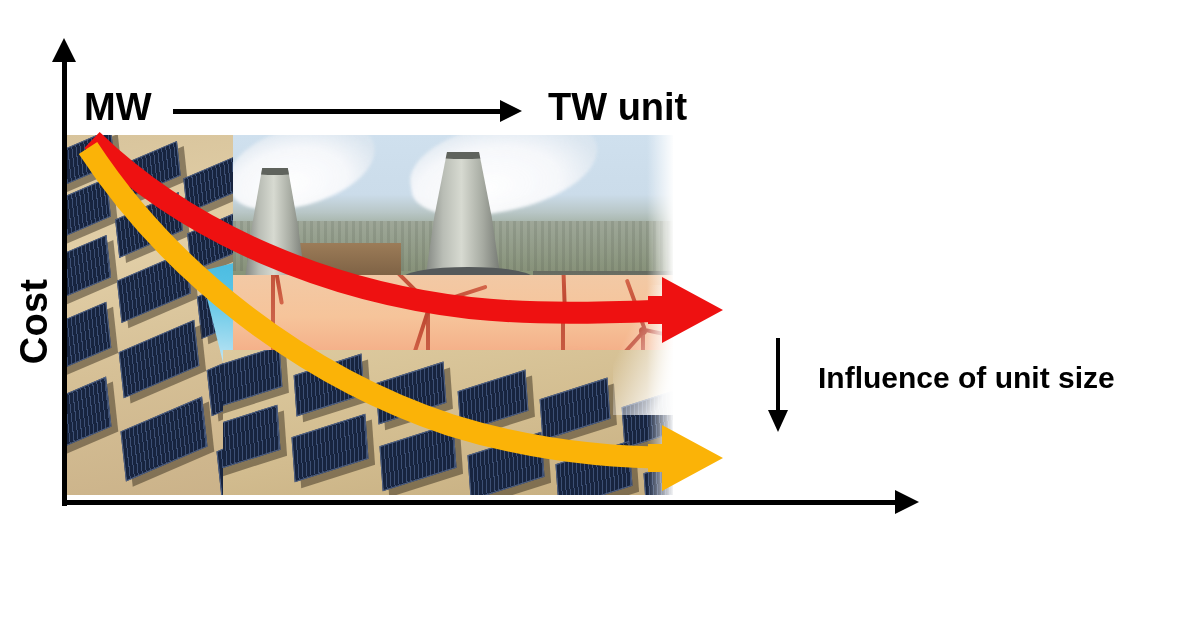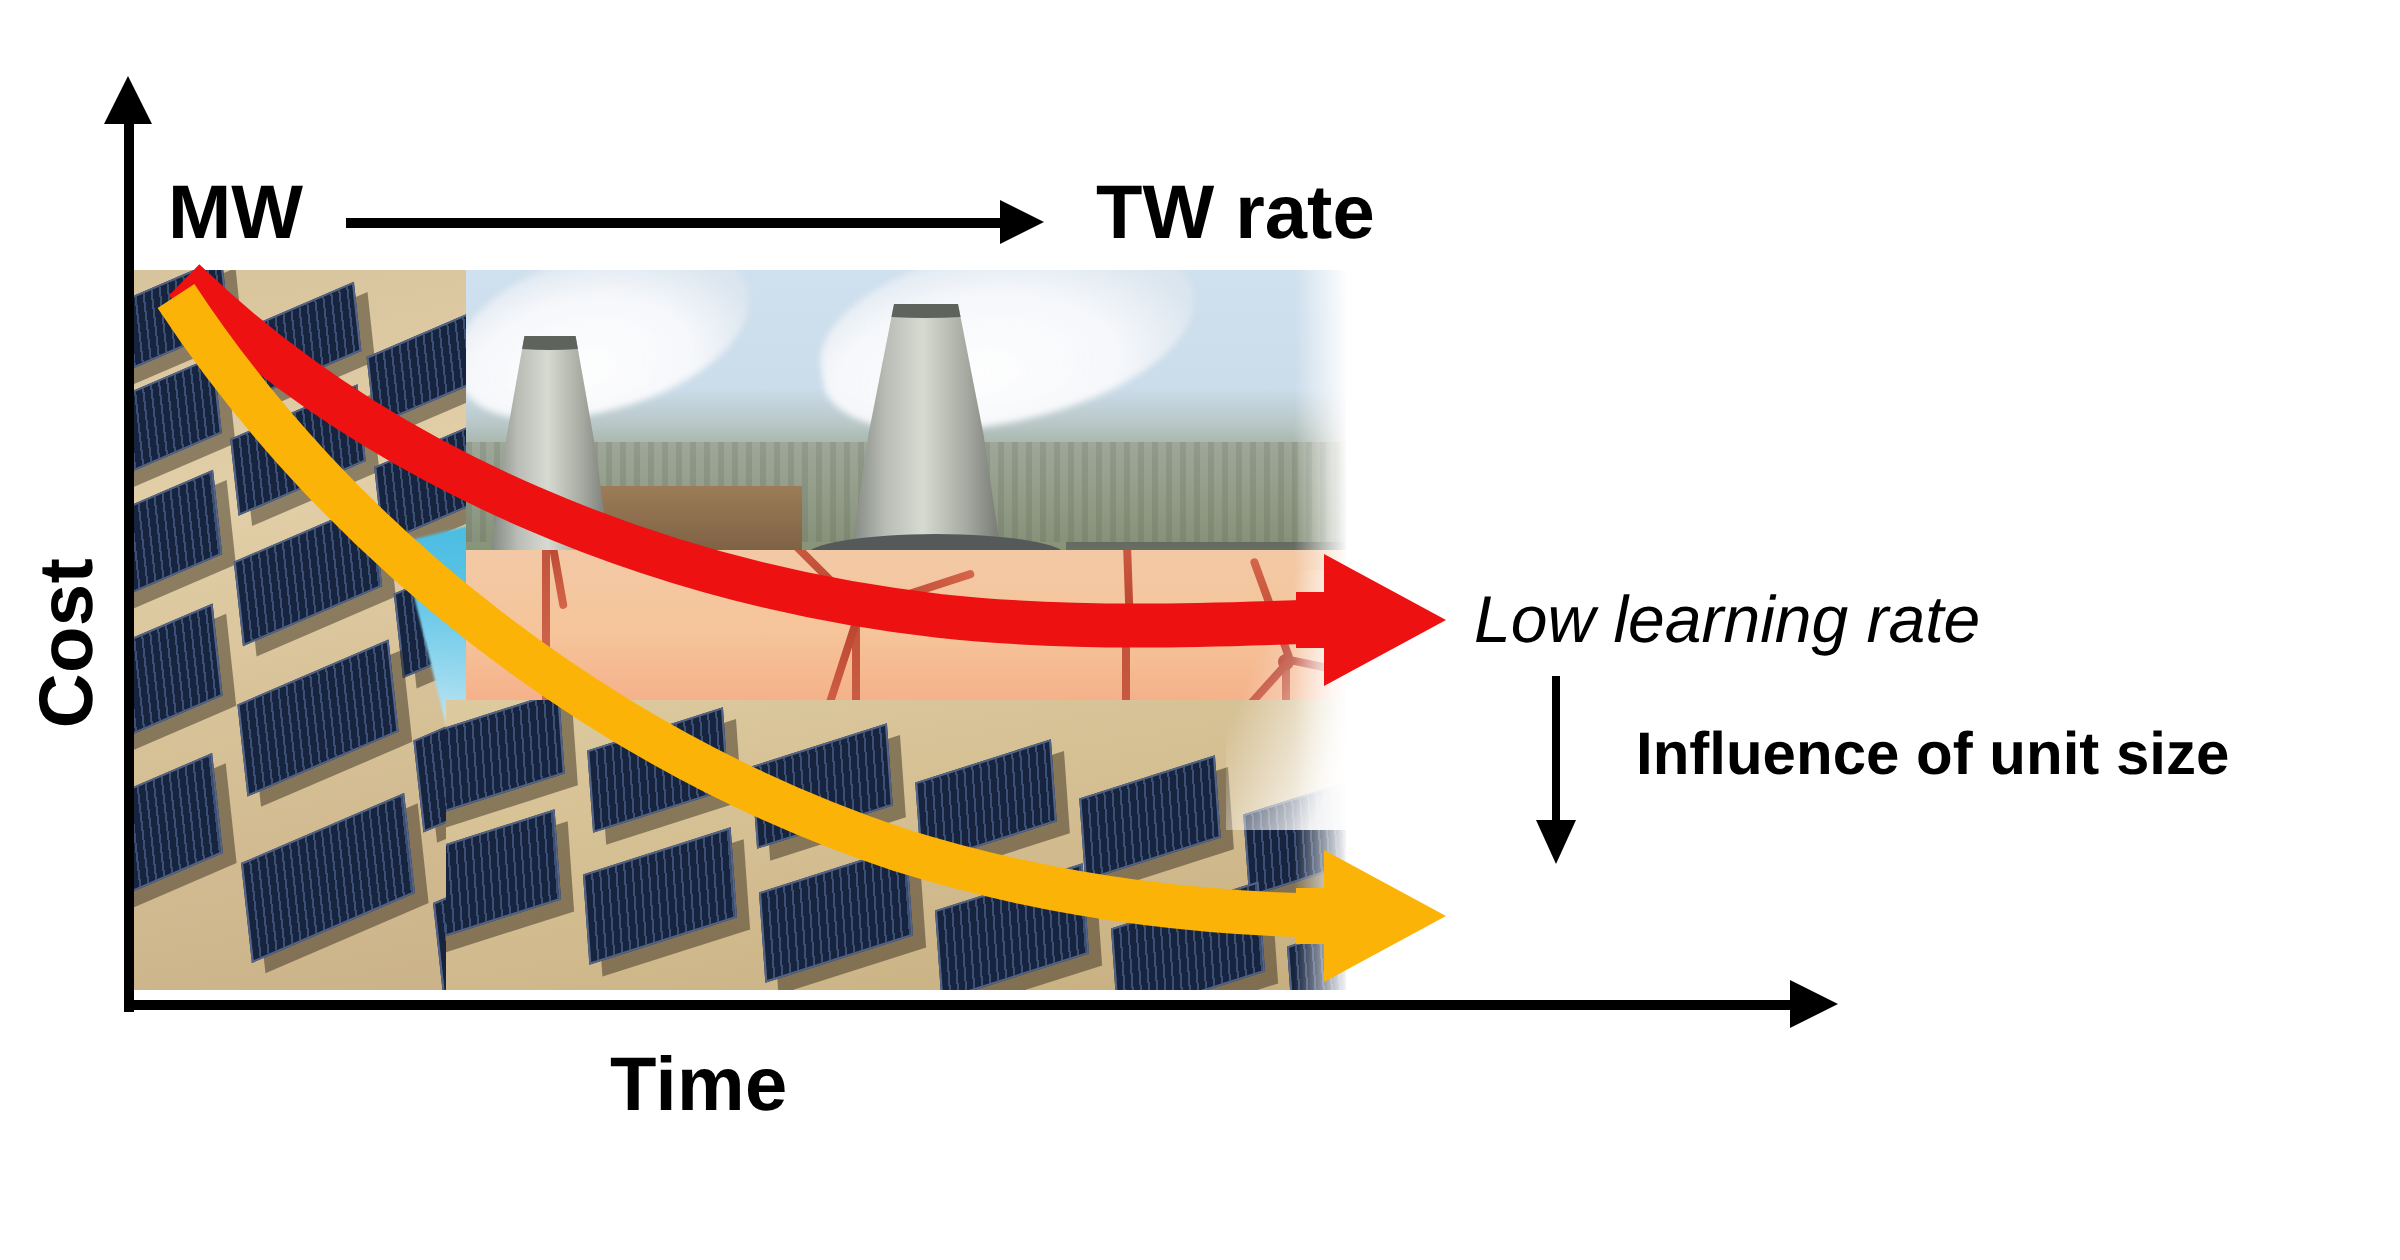--- a/index.html
+++ b/index.html
@@ -350,39 +350,37 @@
     <div class="fade-right"></div>
     <div class="fade-top-right"></div>
   </div>
 
   <div id="y-axis" class="abs axis-line"></div>
   <div id="y-arrowhead" class="abs"></div>
   <div id="x-axis" class="abs axis-line"></div>
   <div id="x-arrowhead" class="abs"></div>
 
   <div id="cost-label" class="abs axis-label">Cost</div>
-  <div id="time-label" class="abs axis-label">Time</div>
 
   <div id="mw-label" class="abs">MW</div>
   <div id="scale-arrow" class="abs"></div>
   <div id="scale-arrowhead" class="abs"></div>
-  <div id="tw-label" class="abs">TW rate</div>
+  <div id="tw-label" class="abs">TW unit</div>
 
   <svg id="curves" class="abs" viewBox="0 0 1200 630">
 
     <g>
       <path d="M 92,140 C 190,235 330,292 470,308 C 545,316 620,312 678,310" fill="none" stroke="#ee1111" stroke-width="22" stroke-linecap="butt"></path>
       <polygon points="723,310 662,277 662,296 648,296 648,324 662,324 662,343" fill="#ee1111"></polygon>
     </g>
 
     <g>
       <path d="M 88,148 C 168,270 300,375 450,425 C 530,450 610,458 678,458" fill="none" stroke="#fbb307" stroke-width="22" stroke-linecap="butt"></path>
       <polygon points="723,458 662,425 662,444 648,444 648,472 662,472 662,491" fill="#fbb307"></polygon>
     </g>
   </svg>
 
-  <div id="low-label" class="abs curve-label">Low learning rate</div>
 
   <div id="influence-arrow" class="abs"></div>
   <div id="influence-arrowhead" class="abs"></div>
   <div id="influence-label" class="abs">Influence of unit size</div>
 
 </div>
 
 </body></html>

